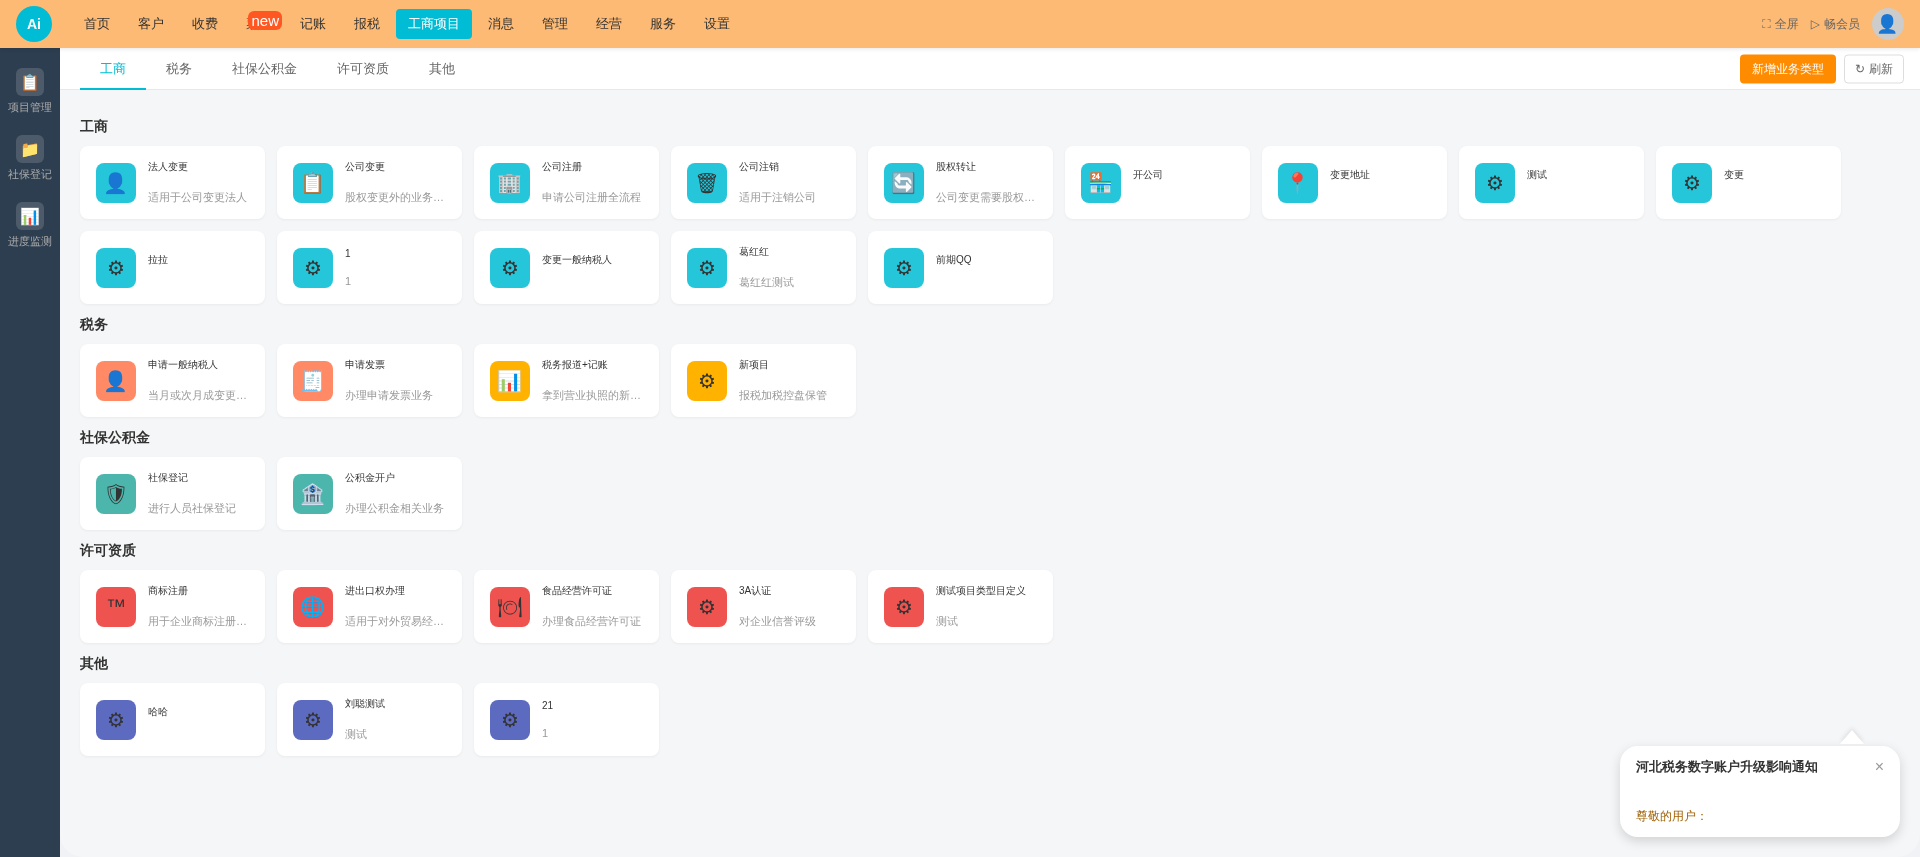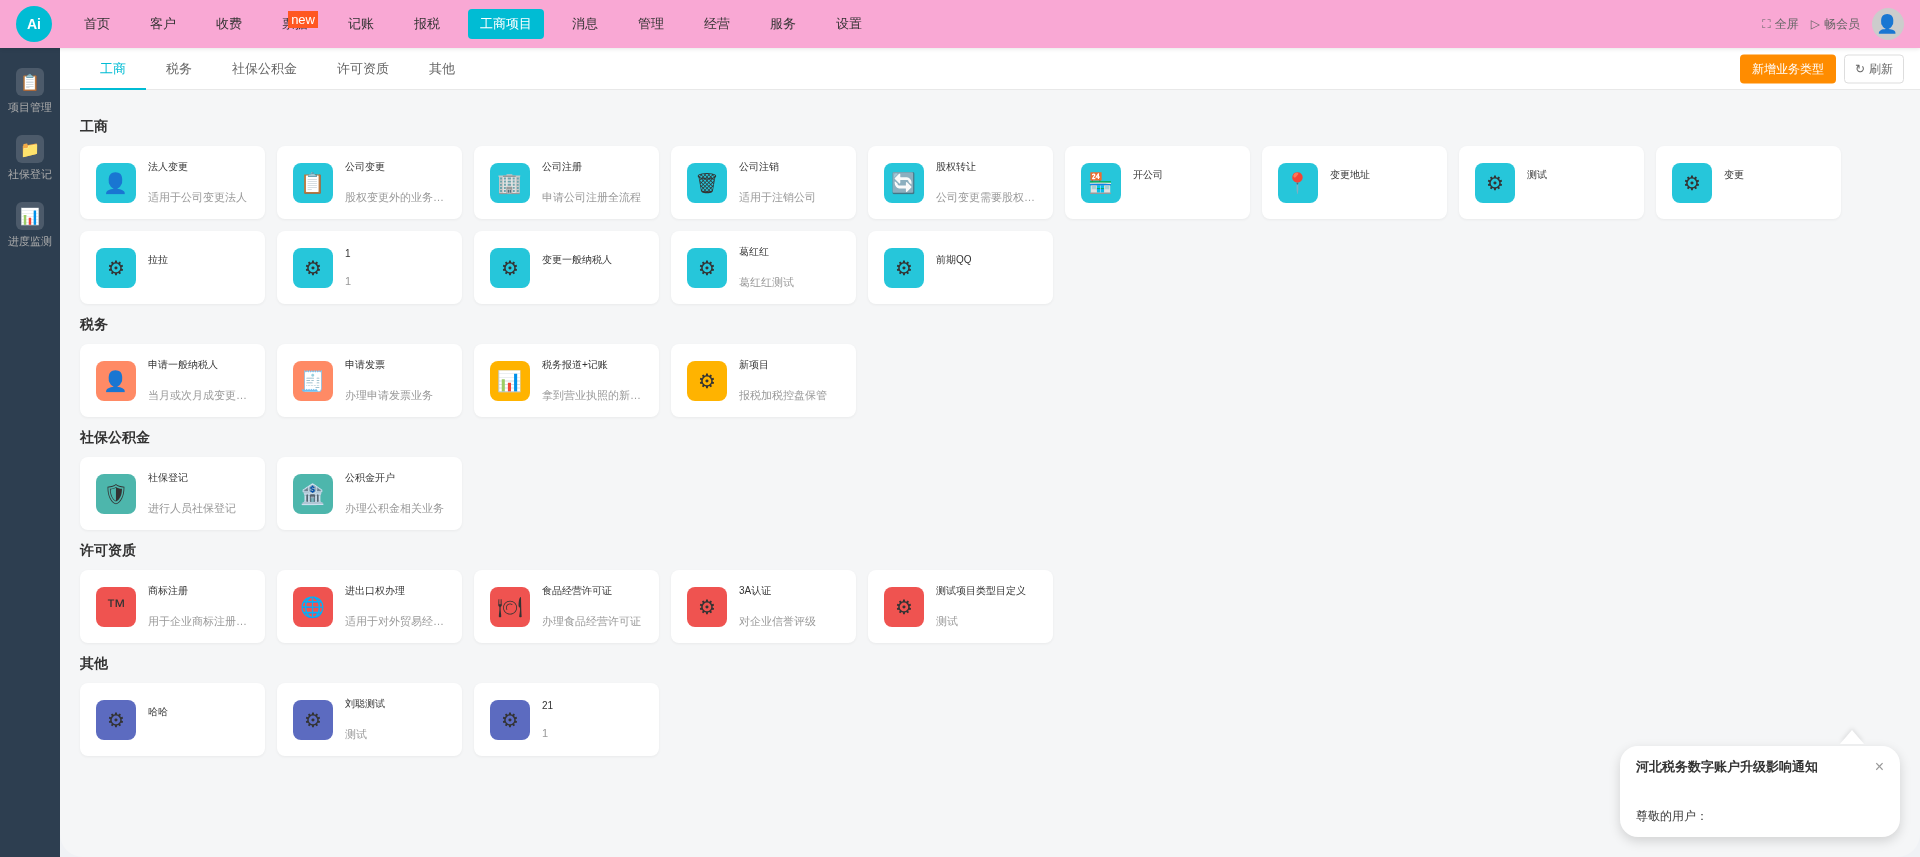--- a/index.html
+++ b/index.html
@@ -1,62 +1,62 @@
 <!DOCTYPE html>
 <html><head>
   <meta charset="utf-8">
   <style>
     * { margin: 0; padding: 0; box-sizing: border-box; }
     body { font-family: 'Microsoft YaHei', Arial, sans-serif; font-size: 13px; background: #f0f2f5; color: #333; overflow-x: hidden; }
     
     
     .top-nav {
       height: 48px;
-      background: #f9a8d4;
+      background: #fdba74;
       display: flex;
       align-items: center;
       padding: 0 16px;
       box-shadow: 0 1px 4px rgba(0,0,0,0.1);
       position: fixed;
       top: 0; left: 0; right: 0;
       z-index: 100;
     }
     .logo {
       width: 36px; height: 36px;
       background: #00bcd4;
       border-radius: 50%;
       display: flex; align-items: center; justify-content: center;
       color: white; font-weight: bold; font-size: 14px;
       margin-right: 20px;
       flex-shrink: 0;
     }
     .nav-items {
-      display: flex; align-items: flex-end; gap: 16px; flex: 1;
+      display: flex; align-items: flex-end; gap: 4px; flex: 1;
     }
     .nav-item {
       padding: 6px 12px;
       border-radius: 4px;
       cursor: pointer;
       font-size: 13px;
       color: #333;
       position: relative;
       white-space: nowrap;
     }
     .nav-item.active {
       background: #00bcd4;
       color: white;
     }
     .nav-badge {
       position: absolute;
       top: 2px; right: 2px;
       background: #ff5722;
       color: white;
-      font-size: 13px;
+      font-size: 15px;
       padding: 1px 3px;
-      border-radius: 0;
+      border-radius: 6px;
     }
     .nav-right {
       display: flex; align-items: center; gap: 12px;
     }
     .nav-right-btn {
       display: flex; align-items: center; gap: 4px;
       font-size: 12px; color: #666; cursor: pointer;
     }
     .avatar {
       width: 32px; height: 32px;
@@ -236,21 +236,21 @@
       justify-content: space-between;
       align-items: center;
       margin-bottom: 8px;
     }
     .notif-close {
       cursor: pointer;
       color: #999;
       font-size: 16px;
     }
     .notif-title { font-weight: 600; font-size: 13px; color: #333; }
-    .notif-body { color: #404040; line-height: 1.5; margin-top: 31px; }
+    .notif-body { color: #a16207; line-height: 1.5; margin-top: 31px; }
   </style>
 </head>
 <body>
 
 <div class="top-nav">
   <div class="logo">
     <span>Ai</span>
   </div>
   <div class="nav-items">
     <div class="nav-item"><span>首页</span></div>

